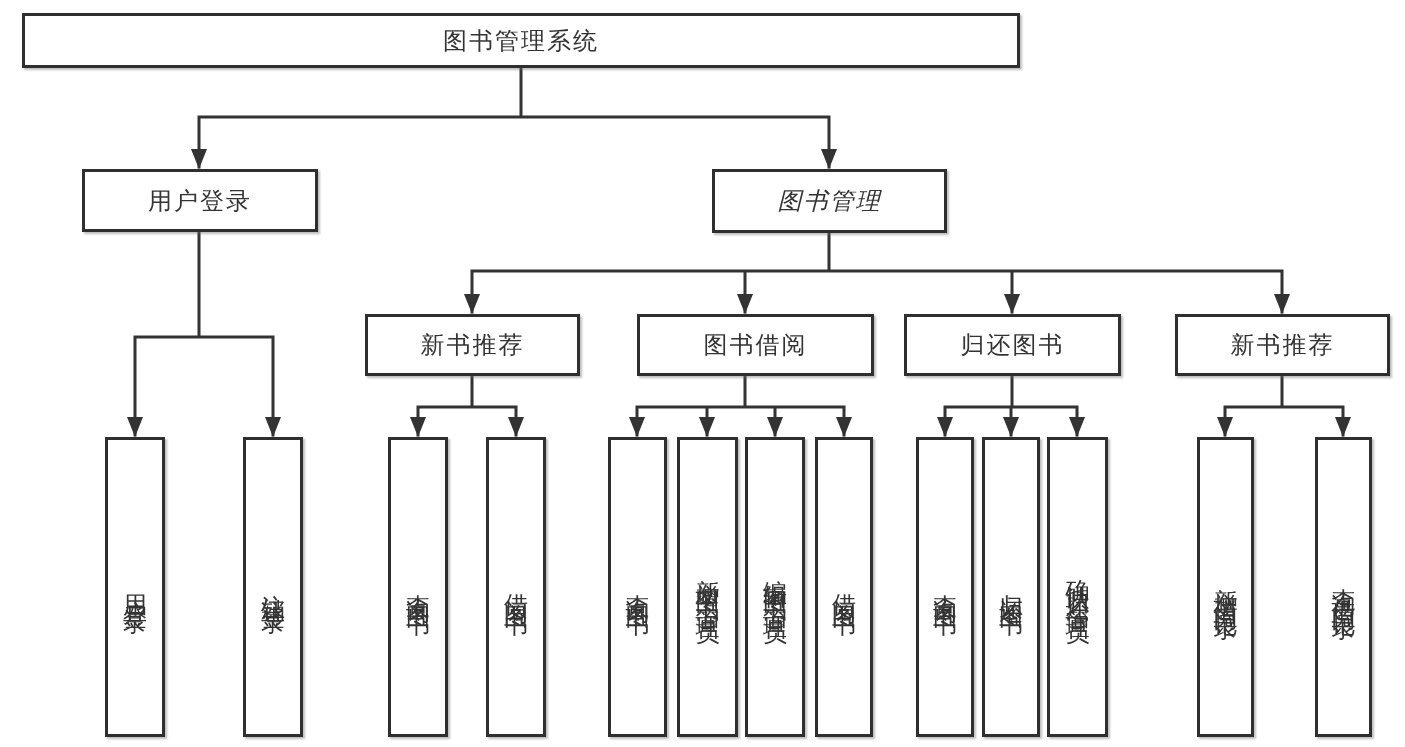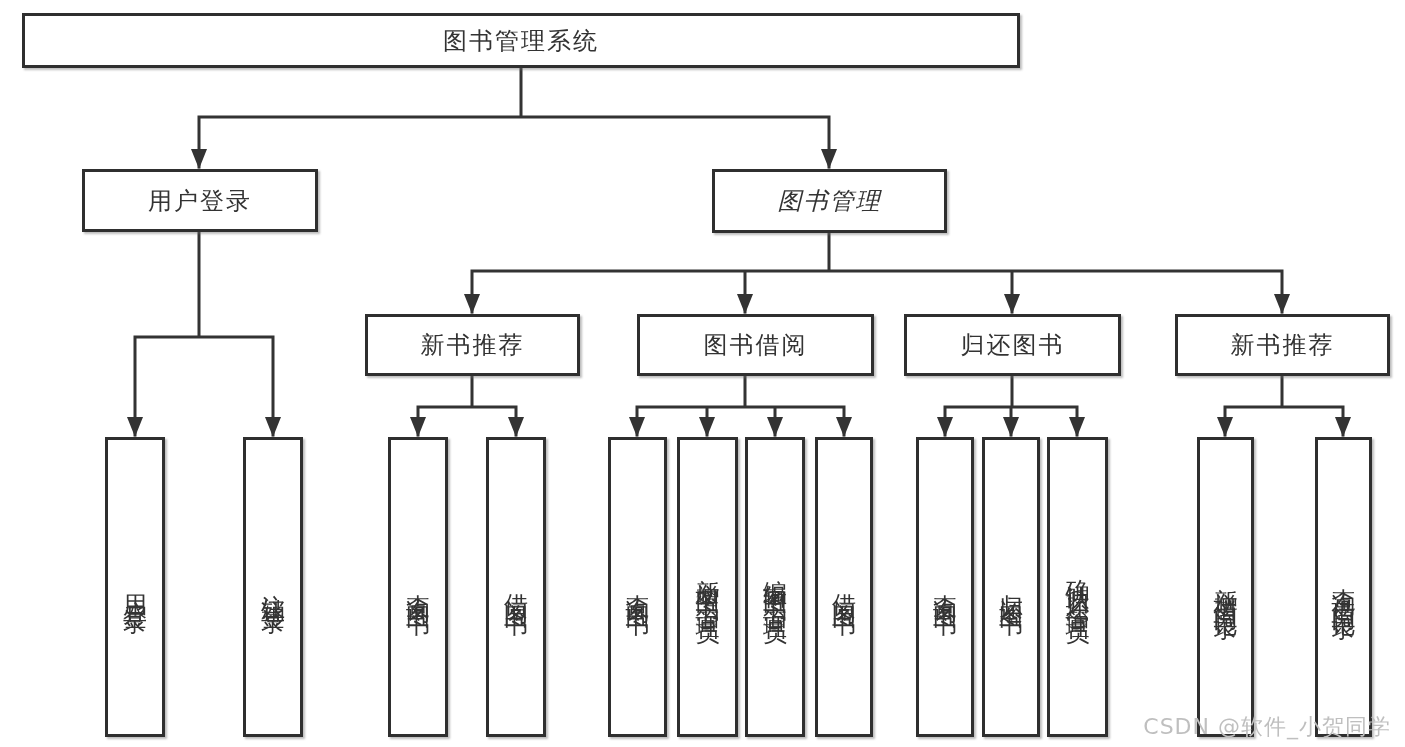--- a/index.html
+++ b/index.html
@@ -150,15 +150,14 @@
     <span>确认归还（管理员）</span>
   </div>
 
   <div class="node vnode" style="left:1197px;top:437px;width:57px;height:300px;">
     <span>新增借阅记录</span>
   </div>
   <div class="node vnode" style="left:1315px;top:437px;width:57px;height:300px;">
     <span>查询借阅记录</span>
   </div>
 
-  <div class="watermark">CSDN @软件_小贺同学</div>
 
 </div>
 
 </body></html>

